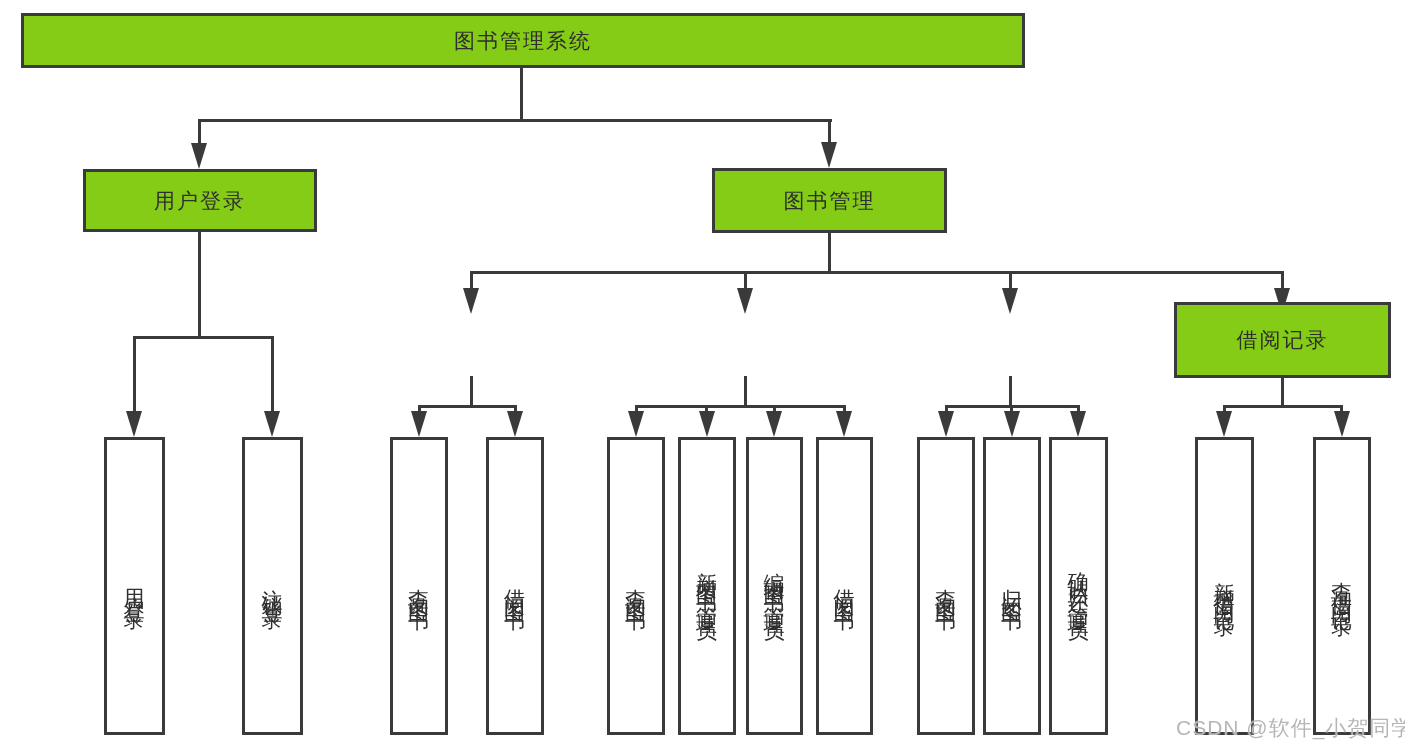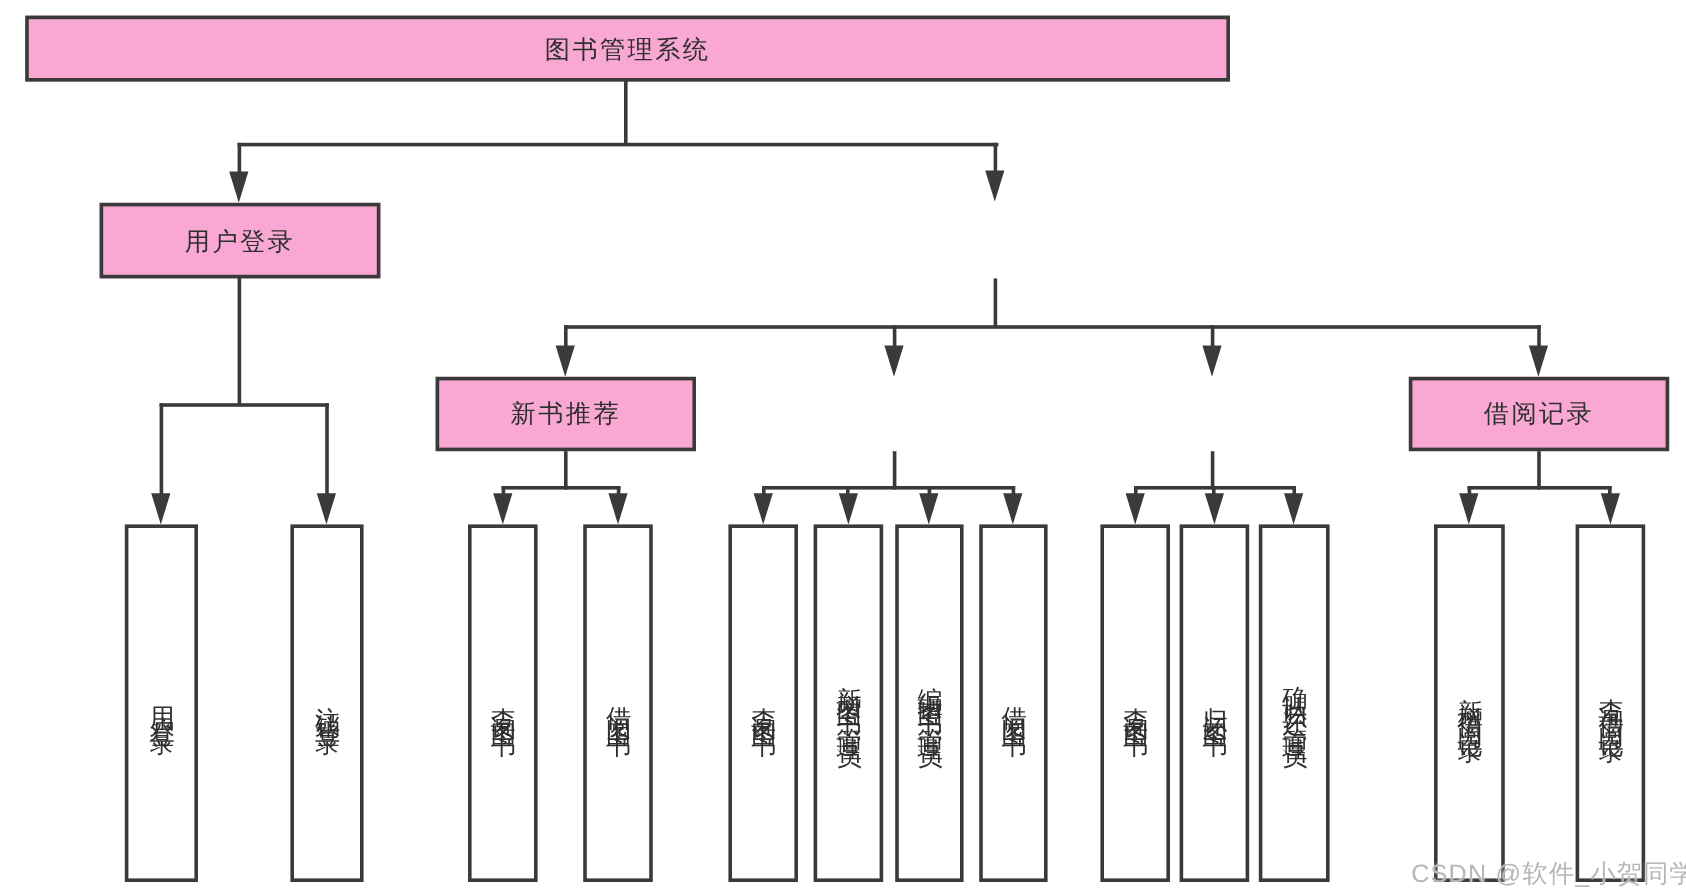--- a/index.html
+++ b/index.html
@@ -1,21 +1,21 @@
 <!DOCTYPE html>
 <html><head>
 <meta charset="utf-8">
 <style>
   html,body{margin:0;padding:0;background:#fff;}
   .canvas{
     position:relative;width:1405px;height:747px;background:#fff;
     font-family:"Liberation Sans",sans-serif;overflow:hidden;
   }
   .box{
-    position:absolute;box-sizing:border-box;background:#f9a8d4;
+    position:absolute;box-sizing:border-box;background:#84cc16;
     border:3px solid #3a3a3a;display:flex;align-items:center;justify-content:center;
     color:#2f2f2f;font-size:21px;letter-spacing:2px;white-space:nowrap;
   }
   .leaf{
     position:absolute;box-sizing:border-box;background:#fff;
     border:3px solid #3a3a3a;display:flex;align-items:center;justify-content:center;
     top:437px;height:298px;
   }
   .leaf .vtext{
     writing-mode:vertical-rl;line-height:1;color:#2f2f2f;
@@ -45,43 +45,43 @@
   <div class="line" style="left:520px;top:66px;width:3px;height:55px;"></div>
   <div class="line" style="left:198px;top:119px;width:634px;height:3px;"></div>
   <div class="line" style="left:198px;top:119px;width:3px;height:26px;"></div>
   <div class="arrow" style="left:191px;top:143px;"></div>
   <div class="line" style="left:828px;top:119px;width:3px;height:26px;"></div>
   <div class="arrow" style="left:821px;top:142px;"></div>
 
   <div class="box" style="left:83px;top:169px;width:234px;height:63px;">
     <span>用户登录</span>
   </div>
+  <div class="box" style="left:712px;top:168px;width:235px;height:65px;">
+    <span>图书管理</span>
+  </div>
 
   <div class="line" style="left:198px;top:231px;width:3px;height:107px;"></div>
   <div class="line" style="left:133px;top:336px;width:141px;height:3px;"></div>
   <div class="line" style="left:133px;top:336px;width:3px;height:77px;"></div>
   <div class="arrow" style="left:126px;top:411px;"></div>
   <div class="line" style="left:271px;top:336px;width:3px;height:77px;"></div>
   <div class="arrow" style="left:264px;top:411px;"></div>
 
   <div class="line" style="left:828px;top:232px;width:3px;height:41px;"></div>
   <div class="line" style="left:470px;top:271px;width:814px;height:3px;"></div>
   <div class="line" style="left:470px;top:271px;width:3px;height:19px;"></div>
   <div class="arrow" style="left:463px;top:288px;"></div>
   <div class="line" style="left:744px;top:271px;width:3px;height:19px;"></div>
   <div class="arrow" style="left:737px;top:288px;"></div>
   <div class="line" style="left:1009px;top:271px;width:3px;height:19px;"></div>
   <div class="arrow" style="left:1002px;top:288px;"></div>
   <div class="line" style="left:1281px;top:271px;width:3px;height:19px;"></div>
   <div class="arrow" style="left:1274px;top:288px;"></div>
 
-  <div class="box" style="left:363px;top:314px;width:217px;height:62px;">
-    <span>新书推荐</span>
-  </div>
-  <div class="box" style="left:1174px;top:314px;width:217px;height:62px;">
+  <div class="box" style="left:1174px;top:302px;width:217px;height:76px;">
     <span>借阅记录</span>
   </div>
 
   <div class="line" style="left:470px;top:376px;width:3px;height:32px;"></div>
   <div class="line" style="left:418px;top:405px;width:99px;height:3px;"></div>
   <div class="line" style="left:418px;top:405px;width:3px;height:10px;"></div>
   <div class="arrow" style="left:411px;top:411px;"></div>
   <div class="line" style="left:514px;top:405px;width:3px;height:10px;"></div>
   <div class="arrow" style="left:507px;top:411px;"></div>
 

